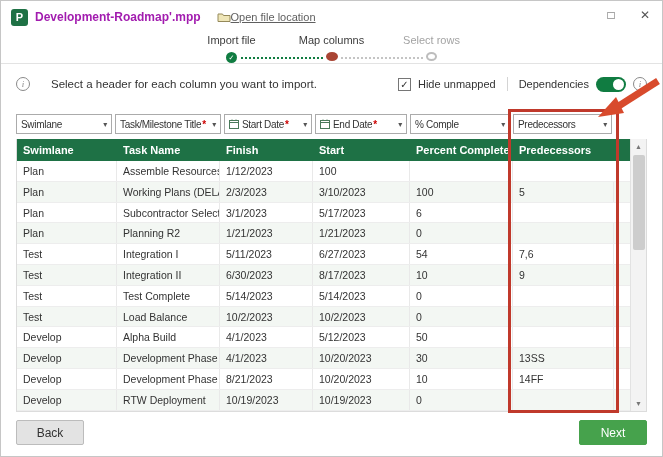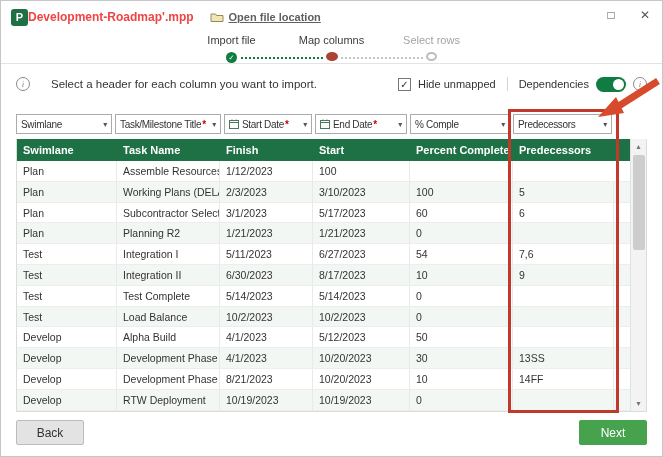--- a/index.html
+++ b/index.html
@@ -11,23 +11,23 @@
     --active-dot:#a94434;
   }
   *{box-sizing:border-box;}
   body{margin:0;background:#ffffff;font-family:"Liberation Sans",sans-serif;}
   .window{position:relative;width:663px;height:457px;background:#fff;border:1px solid #c6c6c6;box-shadow:0 1px 4px rgba(0,0,0,.15);overflow:hidden;}
 
   
   .titlebar{display:flex;align-items:center;height:32px;padding-left:10px;}
   .app-icon{width:17px;height:17px;background:var(--header-green);border-radius:3px;color:#fff;
     font-weight:bold;font-size:11px;display:flex;align-items:center;justify-content:center;flex:0 0 auto;}
-  .title{font-size:12px;font-weight:bold;color:#ef4444;white-space:nowrap;}
+  .title{font-size:12px;font-weight:bold;color:#a21caf;margin-left:7px;white-space:nowrap;}
   .folder-icon{margin-left:16px;display:flex;align-items:center;}
-  .open-link{font-size:11px;color:#5f5f5f;text-decoration:underline;margin-left:5px;cursor:pointer;font-weight:bold;}
+  .open-link{font-size:11px;color:#5f5f5f;text-decoration:underline;cursor:pointer;}
   .win-controls{margin-left:auto;display:flex;align-self:flex-start;}
   .win-btn{width:34px;height:28px;display:flex;align-items:center;justify-content:center;
     font-size:12px;color:#555;cursor:pointer;}
 
   
   .stepper{display:flex;justify-content:center;height:28px;}
   .step{position:relative;width:100px;display:flex;flex-direction:column;align-items:center;}
   .step-label{font-size:11px;color:#3c3c3c;height:14px;line-height:14px;margin-bottom:5px;white-space:nowrap;}
   .step-label.pending{color:#a3a3a3;}
   .dot{width:11px;height:11px;border-radius:50%;display:flex;align-items:center;justify-content:center;}
@@ -225,21 +225,20 @@
           <div class="td">3/10/2023</div>
           <div class="td">100</div>
           <div class="td">5</div>
           <div class="td"></div>
         </div>
         <div class="tr">
           <div class="td">Plan</div>
           <div class="td">Subcontractor Selection</div>
           <div class="td">3/1/2023</div>
           <div class="td">5/17/2023</div>
-          <div class="td">60</div>
           <div class="td">6</div>
           <div class="td"></div>
         </div>
         <div class="tr alt">
           <div class="td">Plan</div>
           <div class="td">Planning R2</div>
           <div class="td">1/21/2023</div>
           <div class="td">1/21/2023</div>
           <div class="td">0</div>
           <div class="td"></div>

